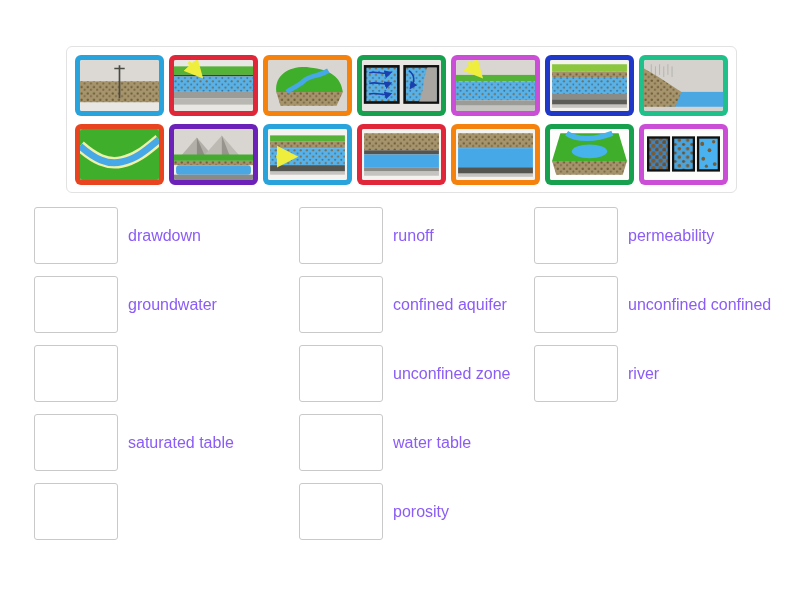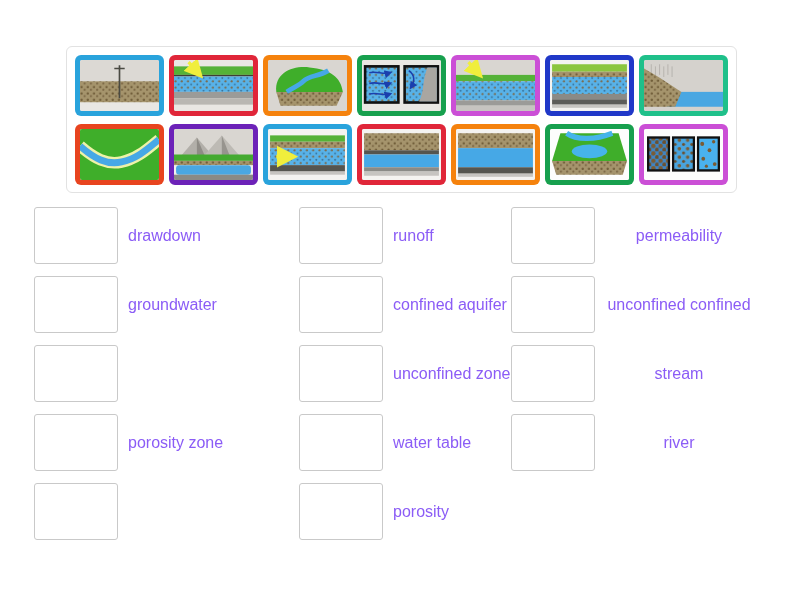--- a/index.html
+++ b/index.html
@@ -23,21 +23,21 @@
   .b-orange{background:#f5820d;}
   .b-green{background:#17a04e;}
   .b-magenta{background:#cb4fd6;}
   .b-dblue{background:#2038c8;}
   .b-emerald{background:#1fc08a;}
   .b-redorange{background:#e8441f;}
   .b-purple{background:#6c22b8;}
 
   
   .match-col{position:absolute;top:207px;width:244px;}
-  .col-1{left:34px;} .col-2{left:299px;} .col-3{left:511px;text-align:center;}
+  .col-1{left:34px;} .col-2{left:299px;} .col-3{left:534px;}
   .match-row{display:flex;align-items:center;gap:10px;height:57px;margin-bottom:12px;}
   .drop-box{width:84px;height:57px;flex:0 0 84px;background:#ffffff;border:1px solid #c9c9c9;
             border-radius:3px;box-sizing:border-box;cursor:pointer;}
   .match-label{width:148px;font-size:16px;line-height:23px;color:#8b5cf6;}
 </style>
 </head>
 <body>
 
 <div class="stage">
 
@@ -276,21 +276,21 @@
     </div>
     <div class="match-row">
       <div class="drop-box"></div>
       <div class="match-label">groundwater</div>
     </div>
     <div class="match-row">
       <div class="drop-box"></div>
     </div>
     <div class="match-row">
       <div class="drop-box"></div>
-      <div class="match-label">porosity zone</div>
+      <div class="match-label">saturated table</div>
     </div>
     <div class="match-row">
       <div class="drop-box"></div>
     </div>
   </div>
 
   <div class="match-col col-2">
     <div class="match-row">
       <div class="drop-box"></div>
       <div class="match-label">runoff</div>
@@ -317,21 +317,17 @@
     <div class="match-row">
       <div class="drop-box"></div>
       <div class="match-label">permeability</div>
     </div>
     <div class="match-row">
       <div class="drop-box"></div>
       <div class="match-label">unconfined confined</div>
     </div>
     <div class="match-row">
       <div class="drop-box"></div>
-      <div class="match-label">stream</div>
-    </div>
-    <div class="match-row">
-      <div class="drop-box"></div>
       <div class="match-label">river</div>
     </div>
   </div>
 
 </div>
 
 </body></html>

